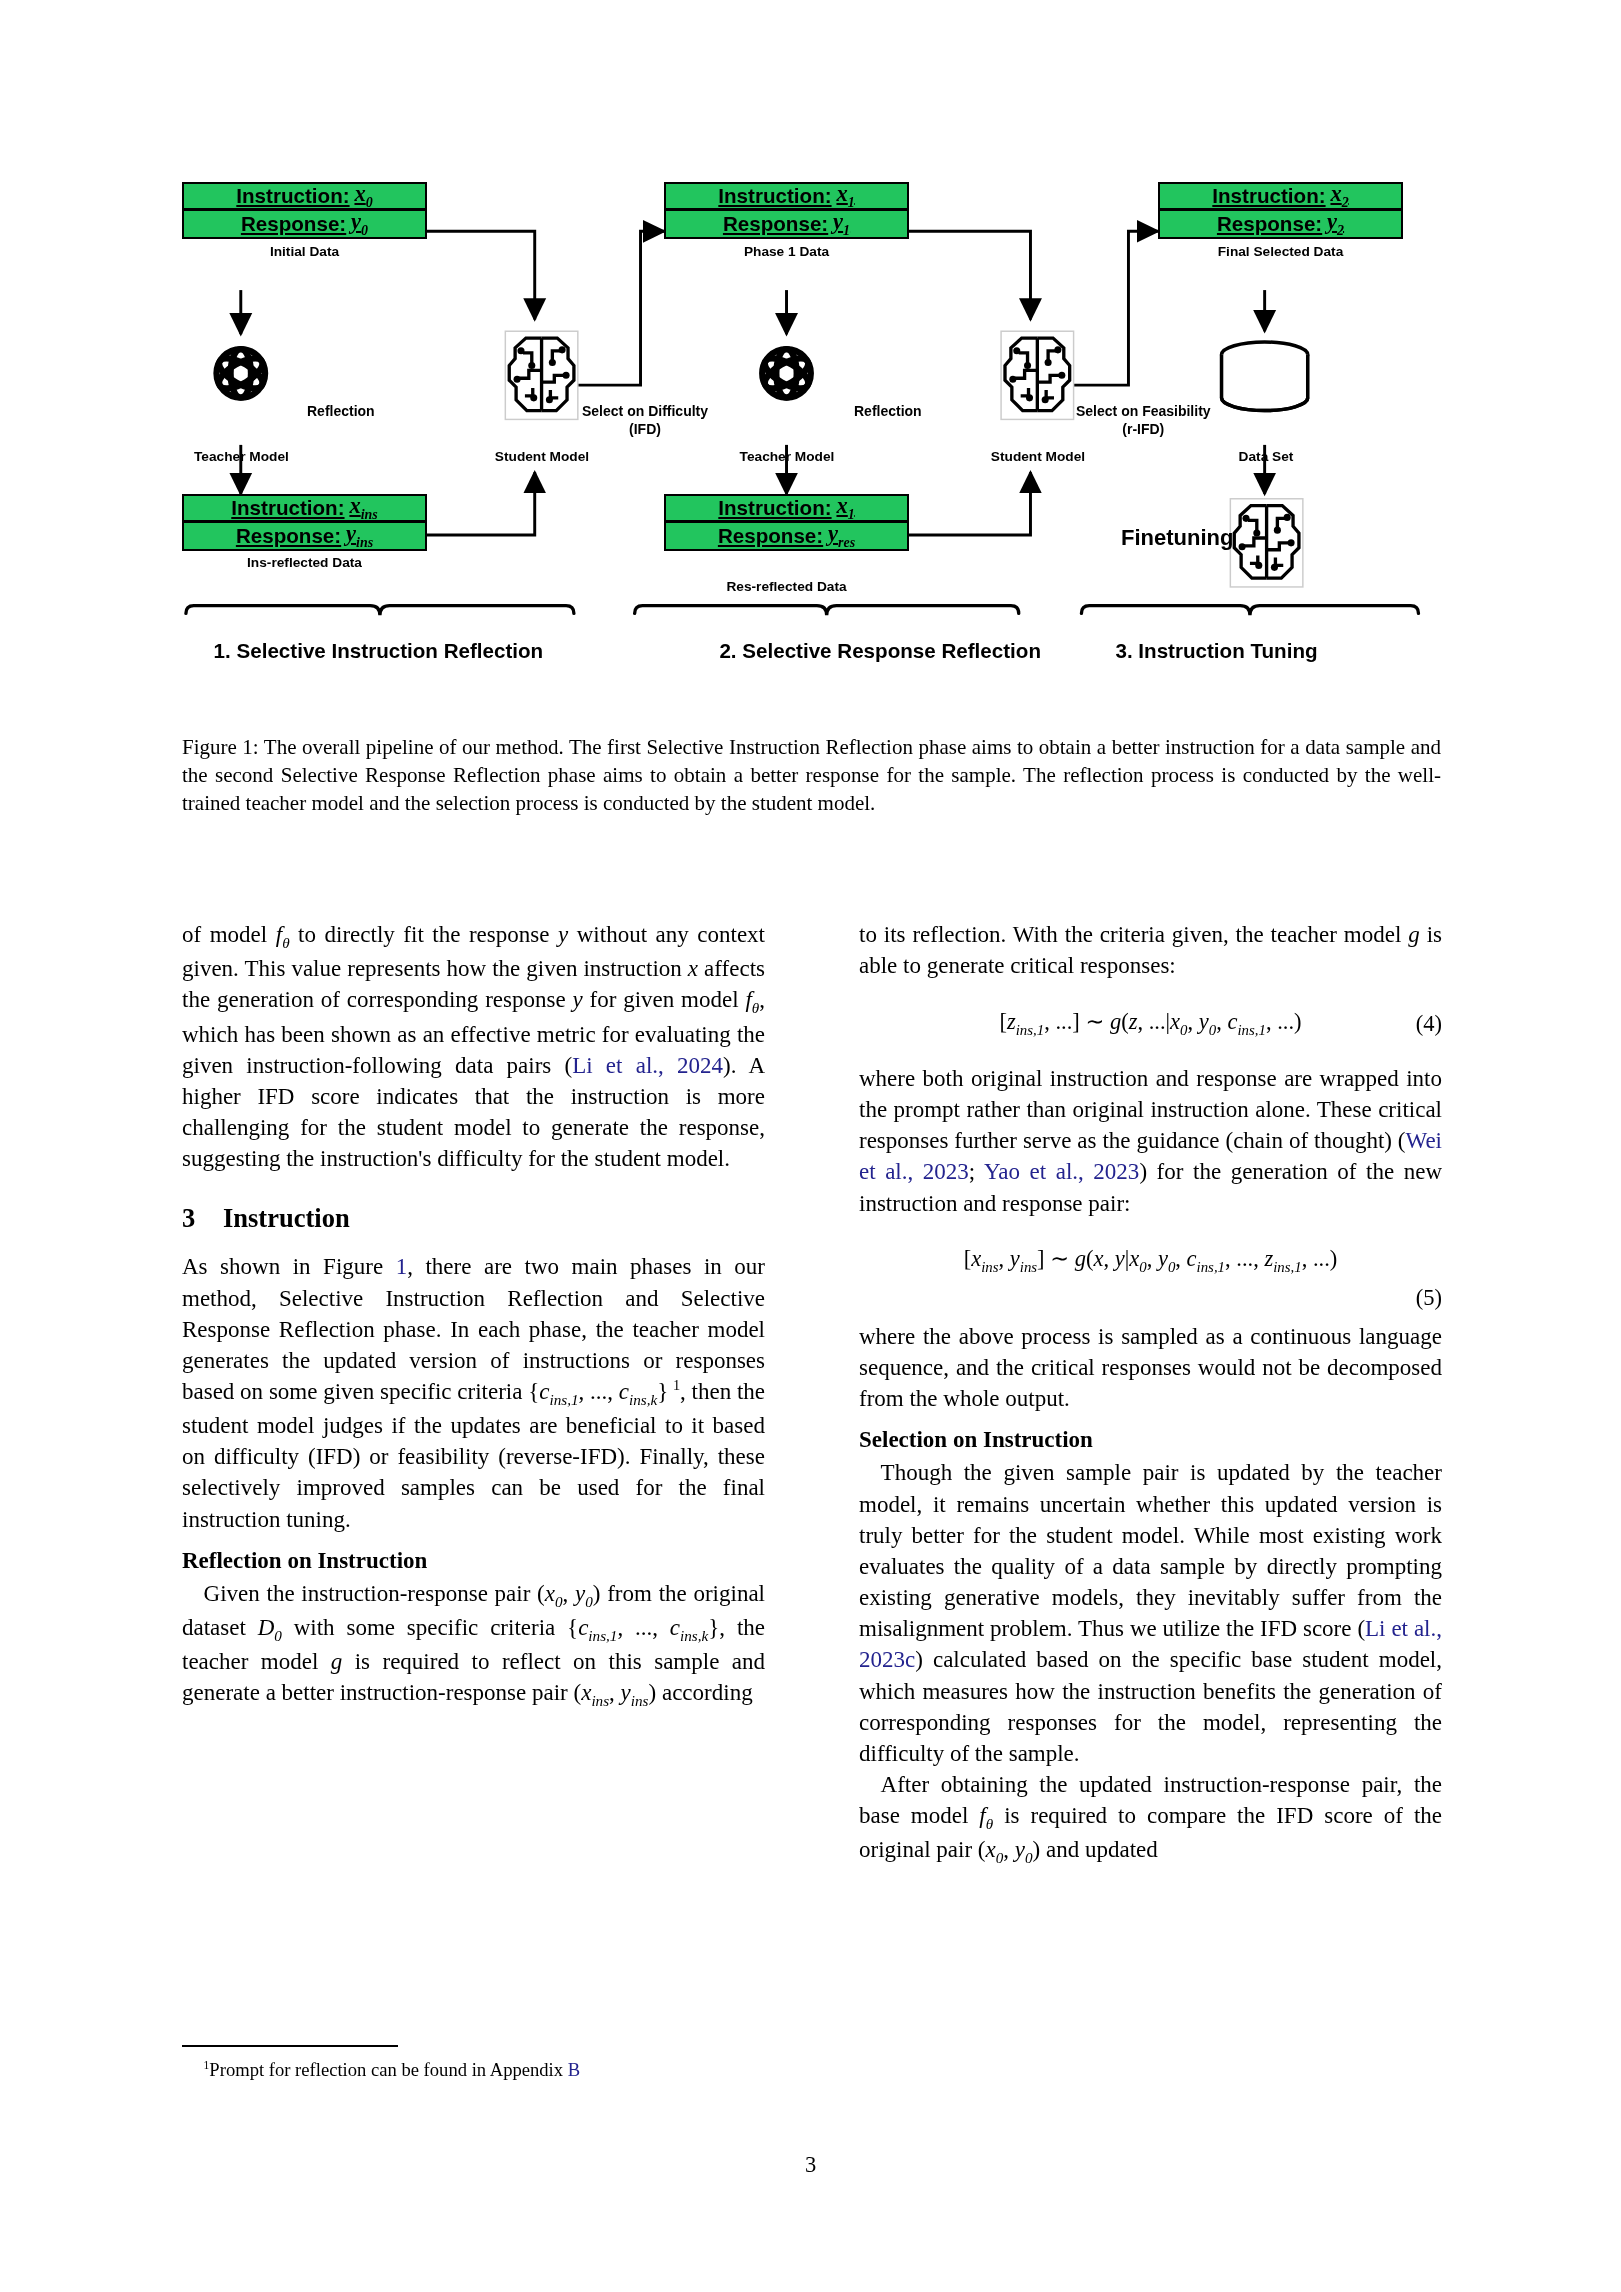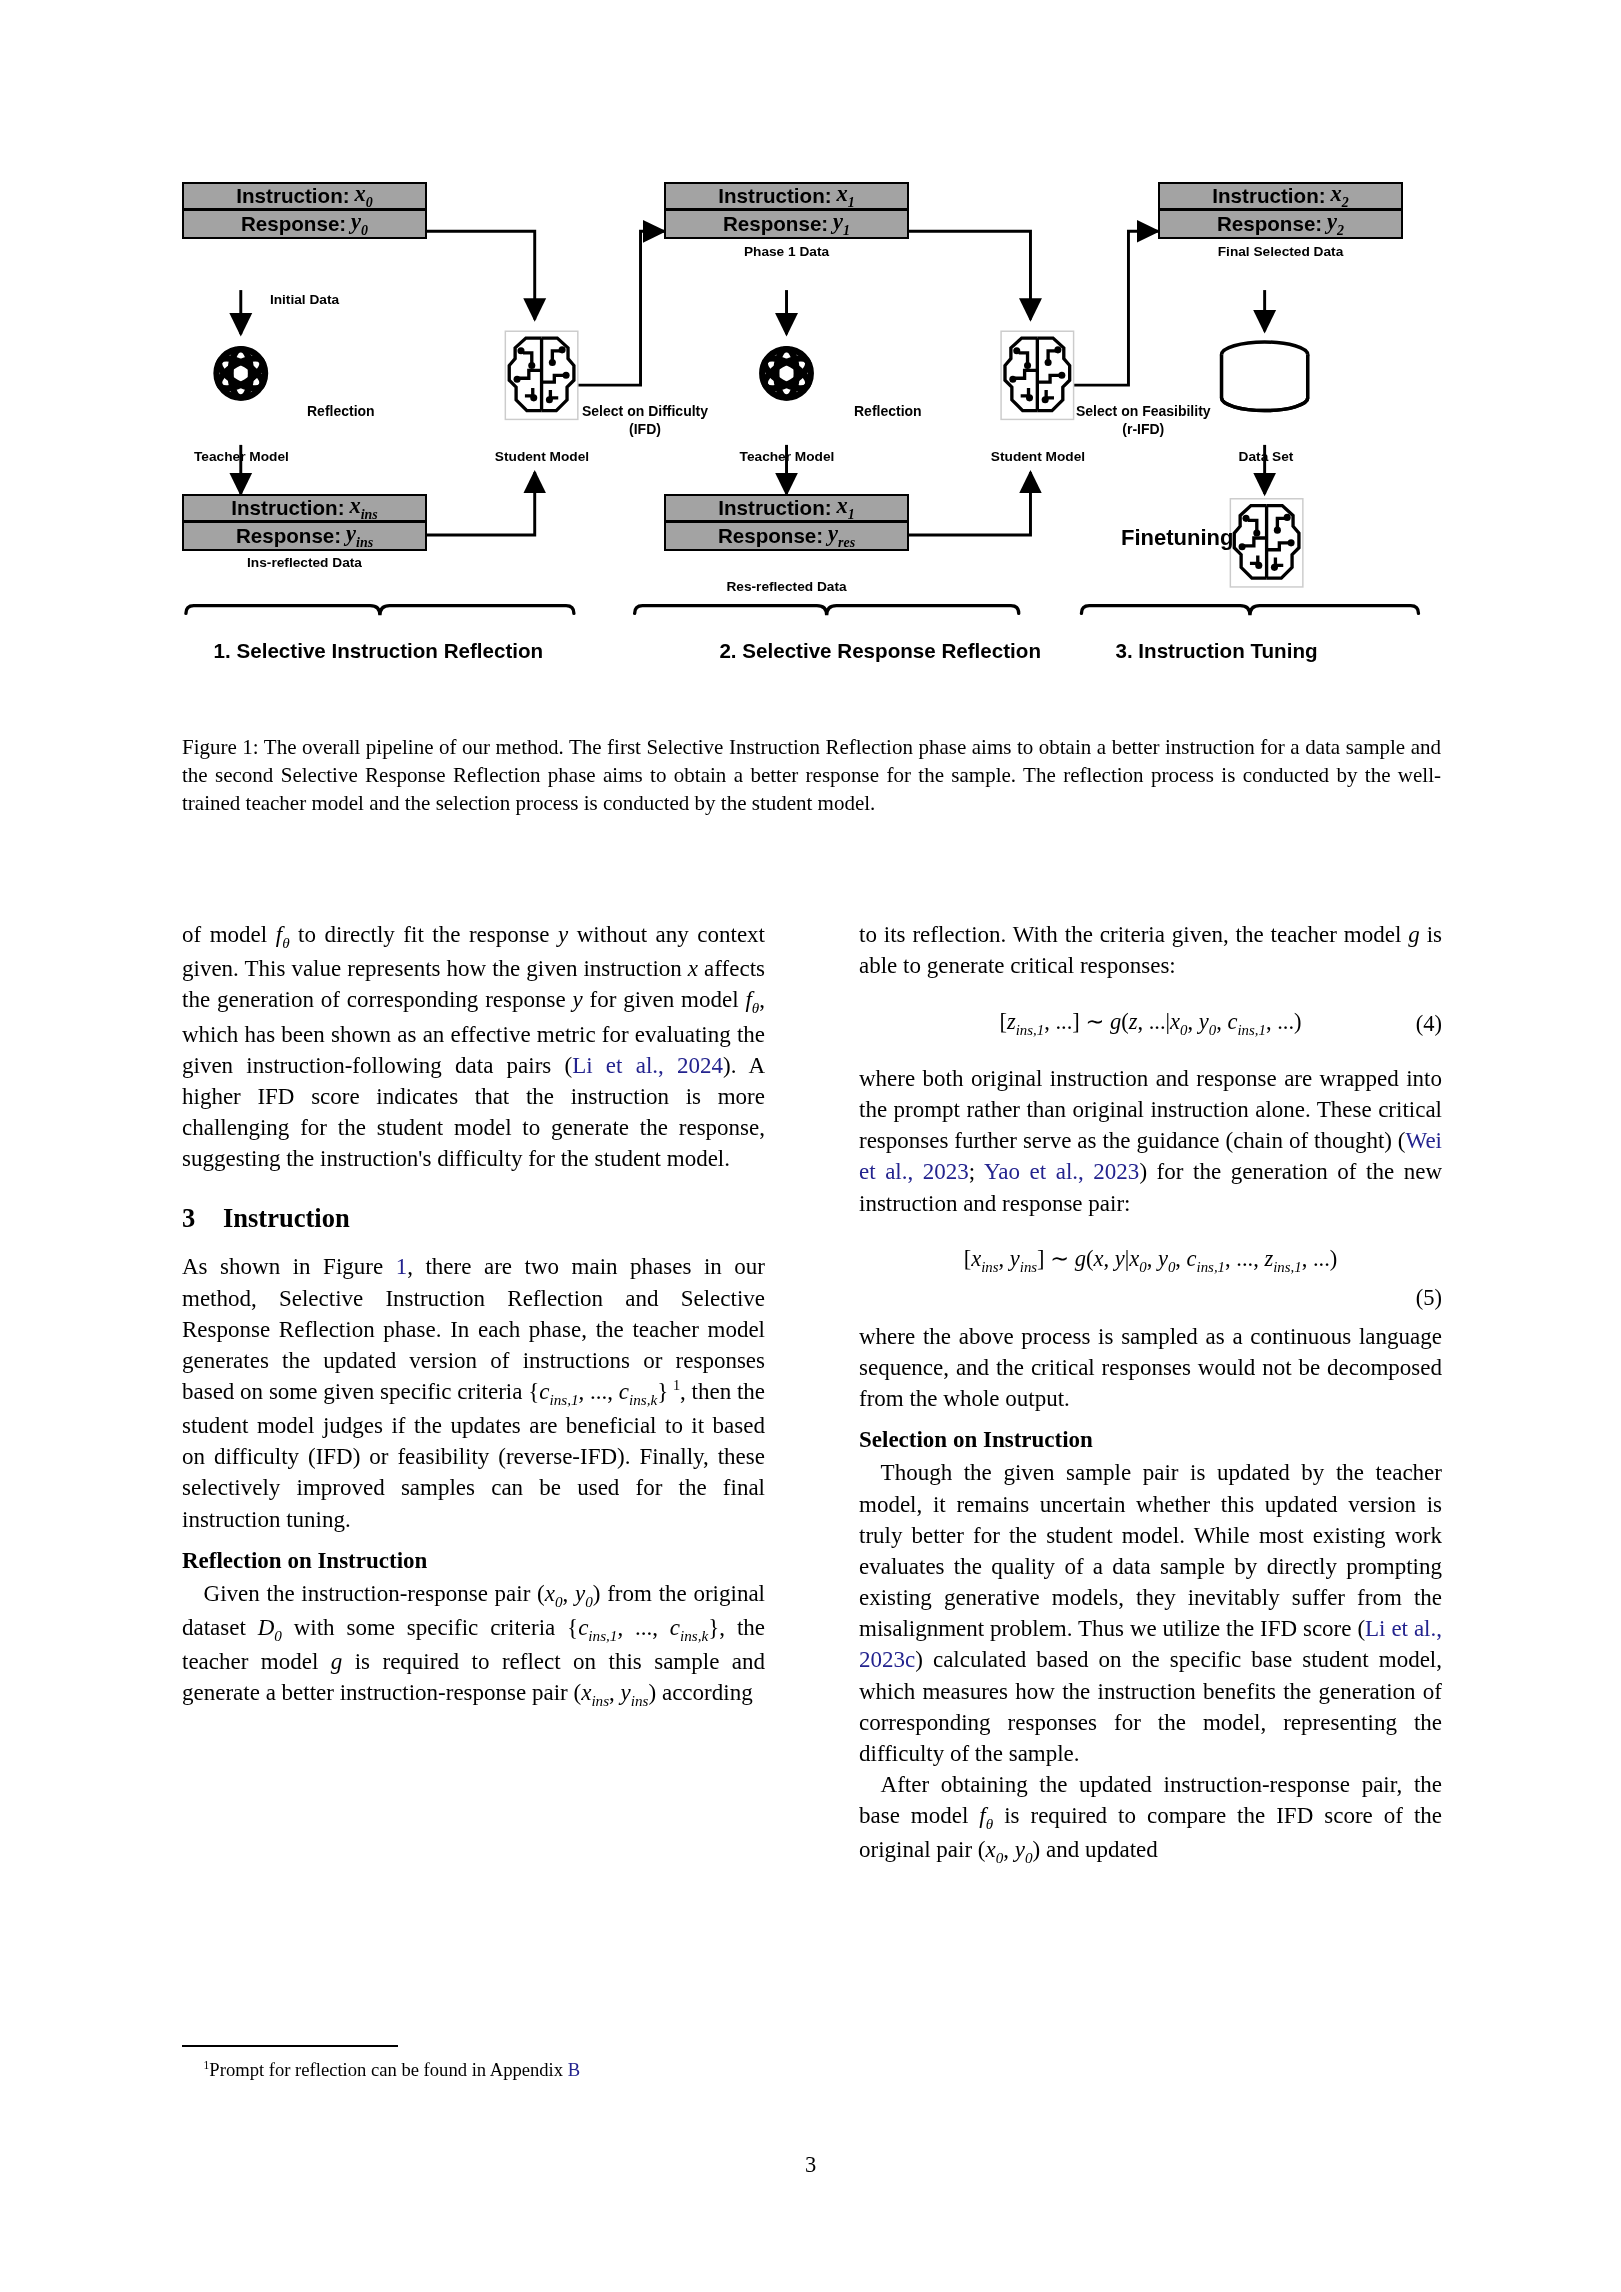--- a/index.html
+++ b/index.html
@@ -17,24 +17,25 @@
 
   
   #figure {
     position:absolute; left:182px; top:182px; width:1259px; height:515px;
   }
   #figure svg { display:block; }
 
   .databox {
     position:absolute;
     border:2.5px solid #000;
-    background:#a3a3a3;
+    background:#22c55e;
     box-sizing:border-box;
     font-family:"Liberation Sans", sans-serif;
     font-weight:bold;
+    text-decoration:underline;
   }
   .databox .row {
     height:50%;
     display:flex; align-items:center; justify-content:center;
     box-sizing:border-box;
     font-size:20.6px;
     white-space:nowrap;
   }
   .databox .row.top { border-bottom:3.4px solid #000; }
   .databox .row .ital {
@@ -301,21 +302,21 @@
     <div class="databox" style="left:0px; top:0px; width:245px; height:57px;">
       <div class="row top">
         <span>Instruction:</span>
           <span class="ital">x<sub>0</sub></span>
       </div>
       <div class="row">
         <span>Response:</span>
           <span class="ital">y<sub>0</sub></span>
       </div>
     </div>
-    <div class="caplabel" style="left:0px; top:62px; width:245px;margin-top:48px;">Initial Data</div>
+    <div class="caplabel" style="left:0px; top:62px; width:245px;">Initial Data</div>
 
     <div class="databox" style="left:482px; top:0px; width:245px; height:57px;">
       <div class="row top">
         <span>Instruction:</span>
           <span class="ital">x<sub>1</sub></span>
       </div>
       <div class="row">
         <span>Response:</span>
           <span class="ital">y<sub>1</sub></span>
       </div>

